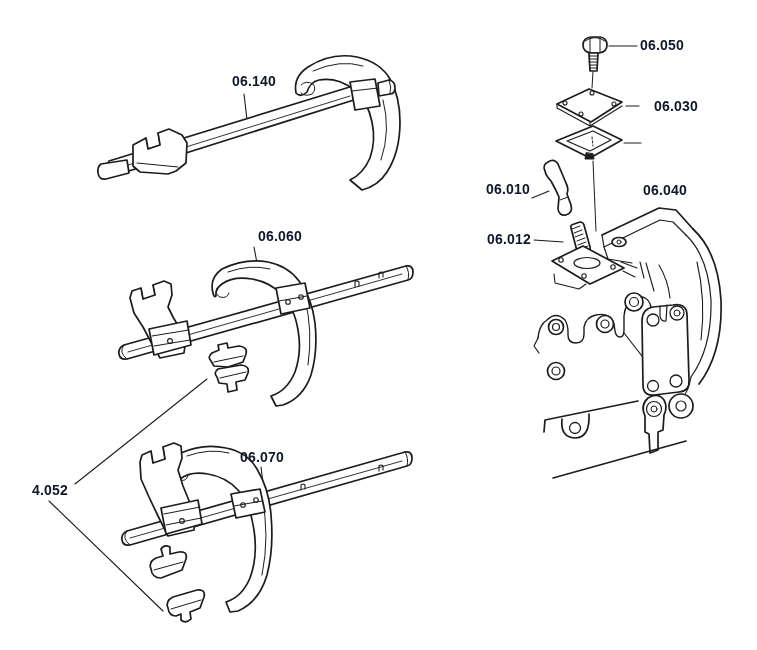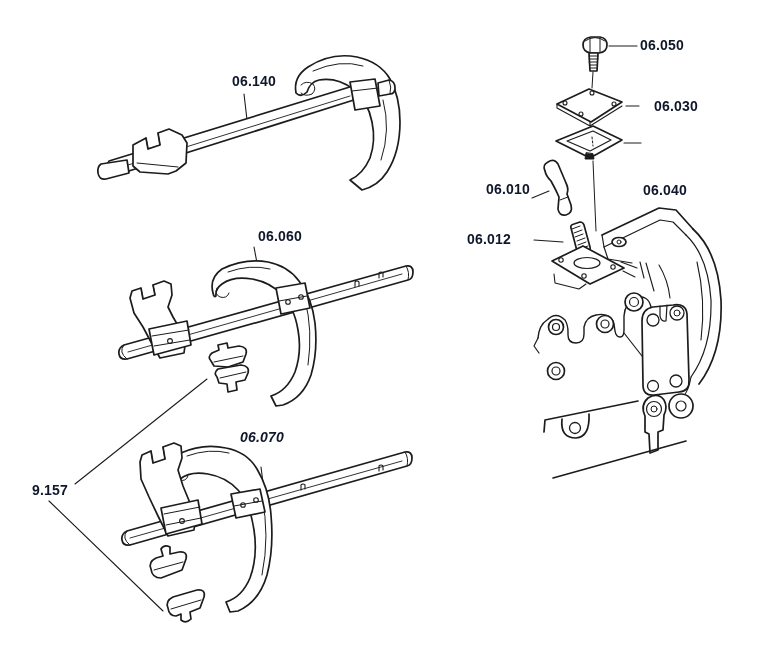--- a/index.html
+++ b/index.html
@@ -195,21 +195,21 @@
       <path d="M545,420 L638,401 M545,420 L544,432"></path>
       <path fill="#ffffff" d="M562,419 Q560,438 576,438 Q590,437 589,414"></path>
       <circle cx="575" cy="428" r="5.5" stroke-width="1.3"></circle>
       <path d="M553,478 L686,441"></path>
     </g>
   </g>
 </svg>
 
 <div class="part-label" style="left:232px;top:74px;">06.140</div>
 <div class="part-label" style="left:236px;top:229px;margin-left:22px;">06.060</div>
-<div class="part-label" style="left:240px;top:430px;font-style:italic;">06.070</div>
-<div class="part-label" style="left:32px;top:483px;">9.157</div>
+<div class="part-label" style="left:240px;top:450px;">06.070</div>
+<div class="part-label" style="left:32px;top:483px;">4.052</div>
 <div class="part-label" style="left:486px;top:182px;">06.010</div>
-<div class="part-label" style="left:467px;top:232px;">06.012</div>
+<div class="part-label" style="left:487px;top:232px;">06.012</div>
 <div class="part-label" style="left:640px;top:38px;">06.050</div>
 <div class="part-label" style="left:642px;top:99px;margin-left:12px;">06.030</div>
 <div class="part-label" style="left:643px;top:135px;margin-top:48px;">06.040</div>
 
 </div>
 
 </body></html>

